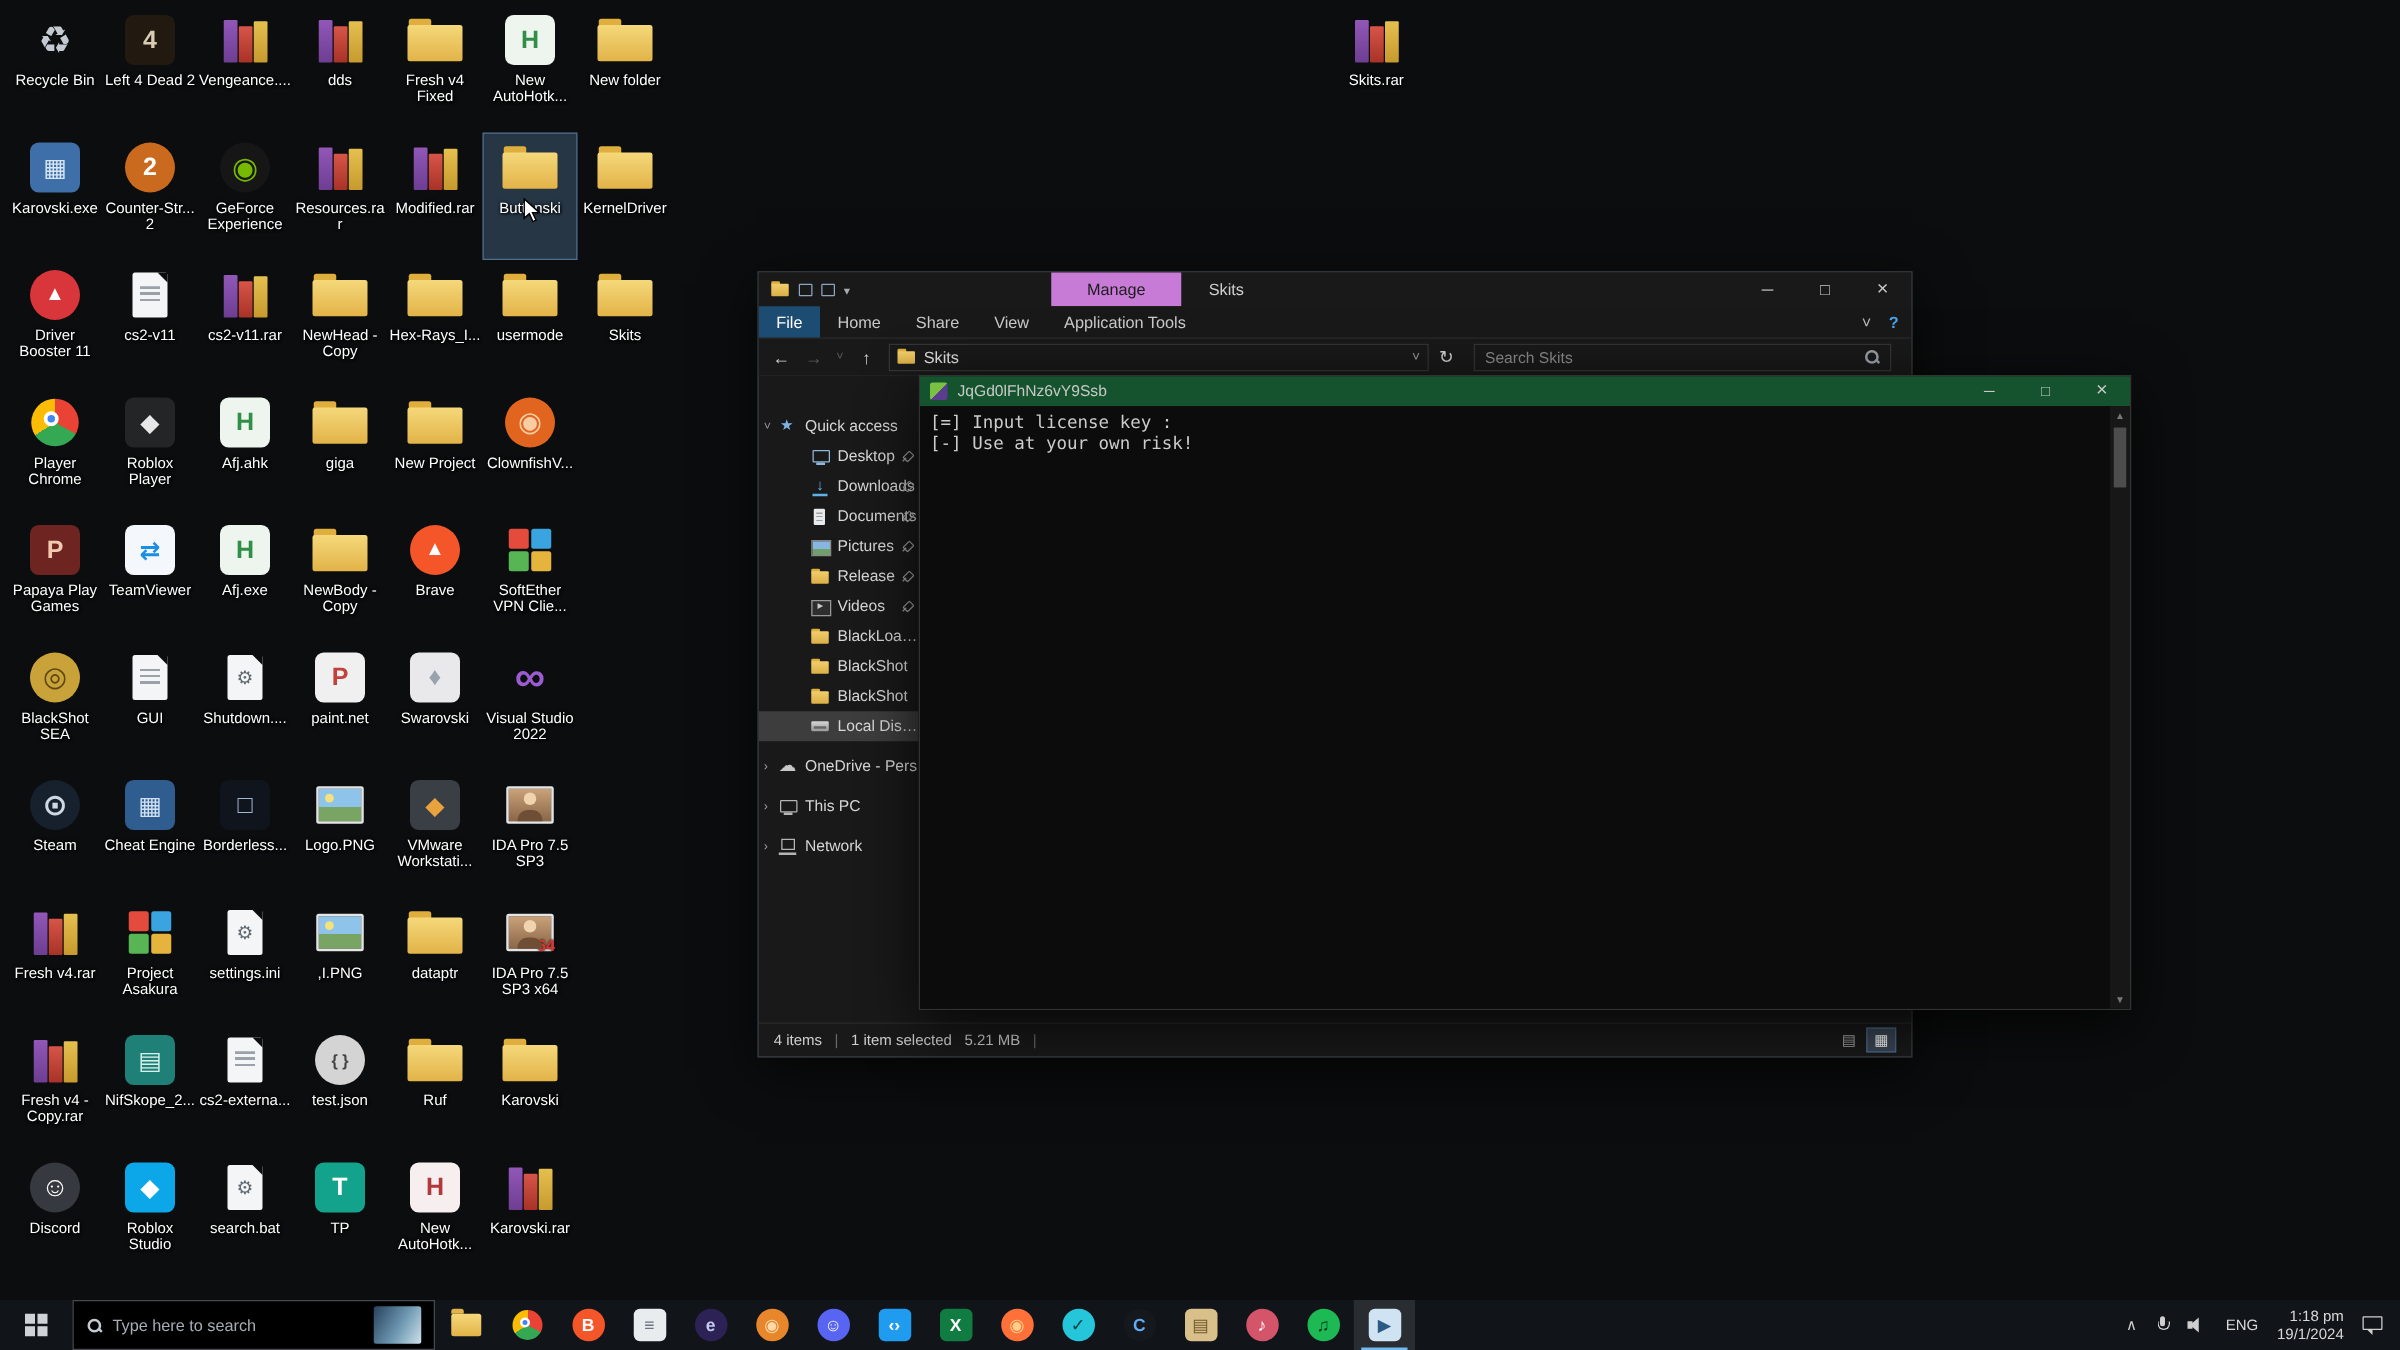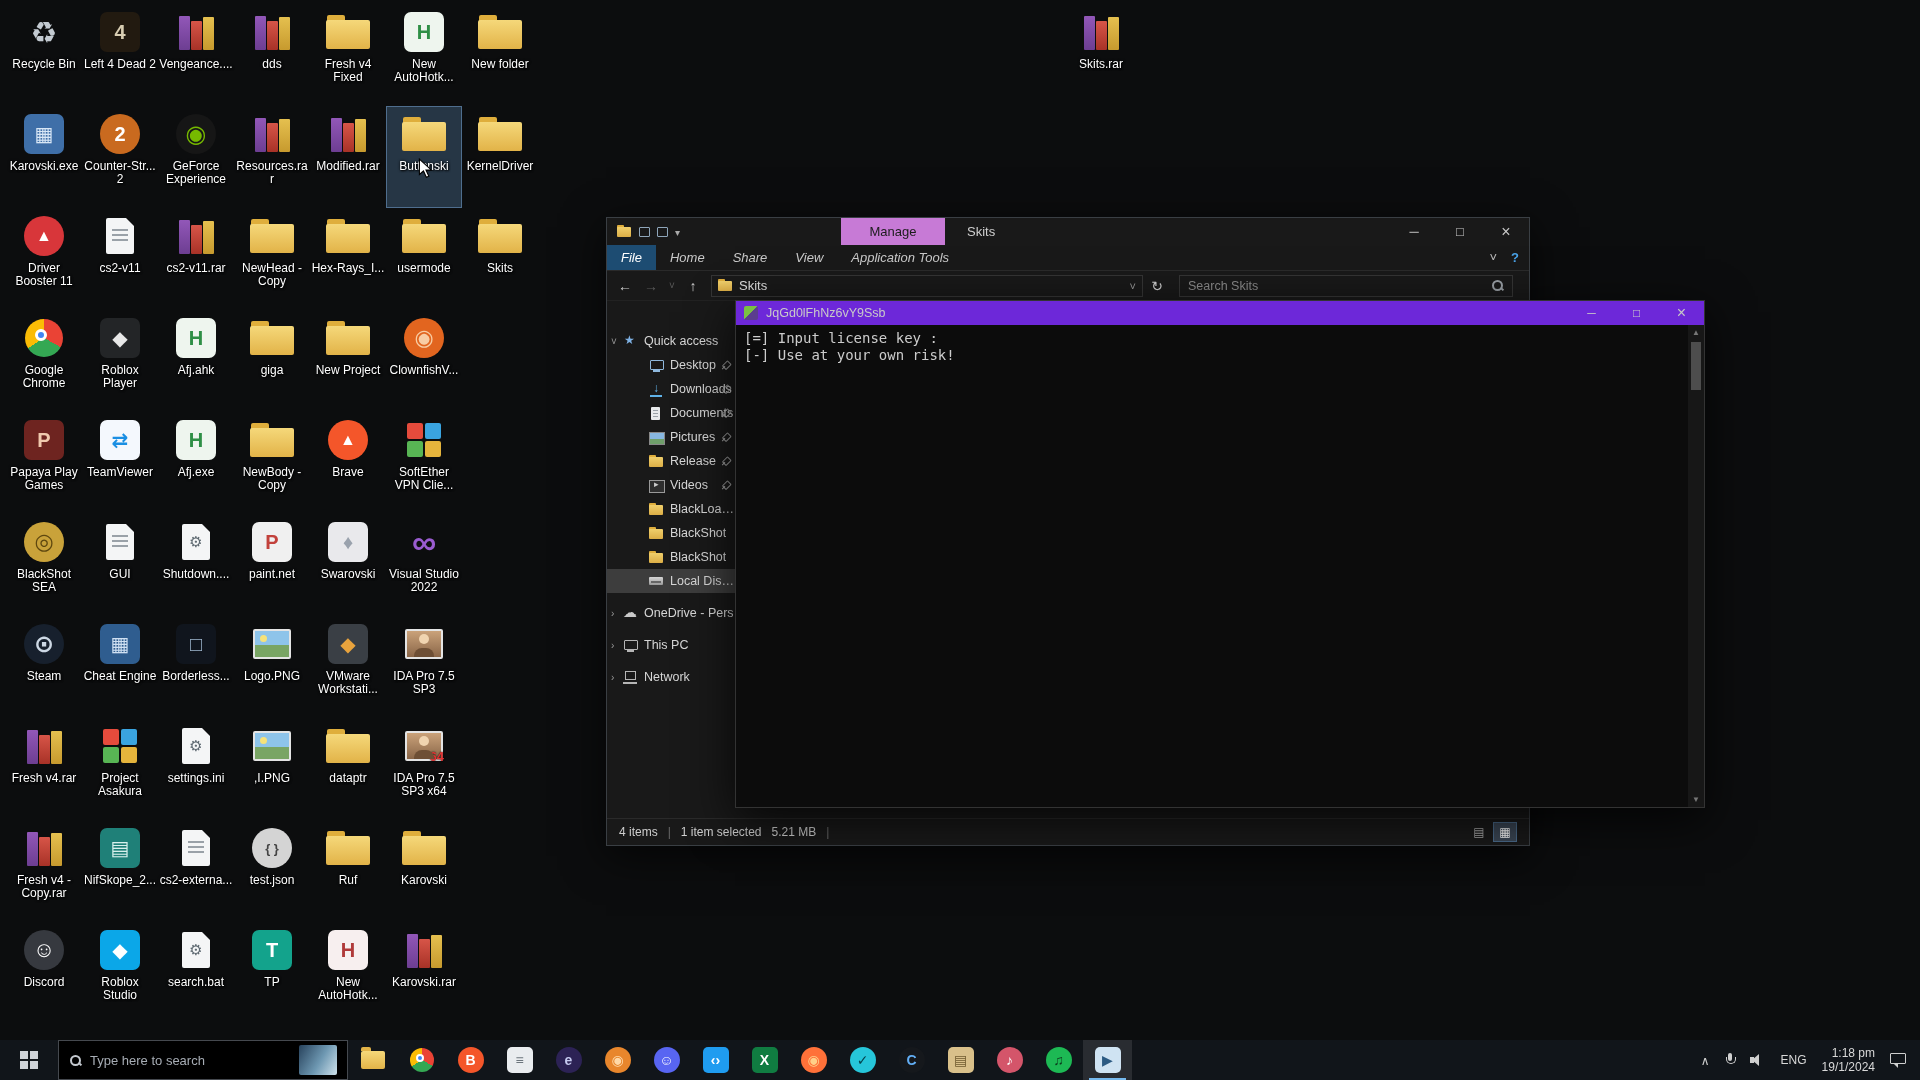--- a/index.html
+++ b/index.html
@@ -47,21 +47,21 @@
   .ex-titlebar { height:27px; position:relative; display:flex; align-items:center; background:#191919; }
   .qat { display:flex; align-items:center; gap:7px; padding-left:10px; }
   .qat-box { width:11px; height:10px; border:1px solid #8fa6ba; border-radius:1px; }
   .gi-qat-drop::before { content:"▾"; color:#aaa; font-size:10px; }
   .manage-tab { position:absolute; left:234px; top:0; width:104px; height:27px; background:#c77ad6; color:#1c1c1c; display:flex; align-items:center; justify-content:center; font-size:13px; }
   .ex-title { position:absolute; left:360px; top:0; height:27px; display:flex; align-items:center; color:#cfcfcf; }
   .caption-btns { position:absolute; right:0; top:0; display:flex; }
   .cap { width:46px; height:27px; display:flex; align-items:center; justify-content:center; color:#c8c8c8; font-size:13px; }
   .gi-min::before{ content:"─"; } .gi-max::before{ content:"□"; } .gi-close::before{ content:"×"; font-size:16px; }
   .ex-tabs { height:26px; display:flex; align-items:center; background:#191919; border-bottom:1px solid #2a2a2a; position:relative; }
-  .rtab { padding:0 14px; height:100%; display:flex; align-items:center; color:#c9c9c9;font-style:italic; }
+  .rtab { padding:0 14px; height:100%; display:flex; align-items:center; color:#c9c9c9; }
   .rtab.accent { background:#1d4c72; color:#fff; }
   .ex-tabs-right { position:absolute; right:10px; display:flex; gap:14px; align-items:center; color:#bbb; }
   .gi-expand::before { content:"˅"; }
   .help { color:#4aa3e8; font-weight:bold; }
   .ex-nav { height:30px; display:flex; align-items:center; background:#191919; padding:0 6px; gap:2px; border-bottom:1px solid #222; }
   .nav-btn { width:24px; text-align:center; color:#d0d0d0; font-size:14px; }
   .nav-btn.dim { color:#5a5a5a; }
   .nav-btn.sm { width:14px; font-size:10px; }
   .gi-back::before{ content:"←"; } .gi-fwd::before{ content:"→"; } .gi-chev::before{ content:"˅"; }
   .gi-up::before{ content:"↑"; } .gi-refresh::before{ content:"↻"; }
@@ -105,21 +105,21 @@
   .mi-star::before { content:"★"; font-size:12px; color:#7fb2e5; position:absolute; top:-2px; left:1px; }
   .ex-content { flex:1; background:#191919; }
   .ex-status { position:absolute; bottom:0; left:0; right:0; height:27px; border-top:1px solid #2a2a2a; display:flex; align-items:center; padding:0 12px; gap:10px; color:#cfcfcf; font-size:12px; }
   .sep::before { content:"|"; color:#6a6a6a; }
   .view-btns { margin-left:auto; display:flex; gap:2px; }
   .vbtn { width:24px; height:20px; display:flex; align-items:center; justify-content:center; color:#aaa; border:1px solid transparent; font-size:12px; }
   .vbtn.active { background:#3a4654; border-color:#4a6a8a; color:#fff; }
 
   
   .console { position:absolute; left:735px; top:300px; width:970px; height:508px; background:#0c0c0c; border:1px solid #333; box-shadow:0 12px 44px rgba(0,0,0,.75); z-index:20; }
-  .con-titlebar { height:24px; background:#6d28d9; display:flex; align-items:center; padding-left:8px; gap:8px; }
+  .con-titlebar { height:24px; background:#14532d; display:flex; align-items:center; padding-left:8px; gap:8px; }
   .con-ico { width:14px; height:14px; border-radius:2px; background:linear-gradient(135deg,#7ac143 0 50%, #5b3d8f 50% 100%); flex:0 0 auto; }
   .con-title { flex:1; color:#c9c9c9; font-size:12.5px; white-space:nowrap; overflow:hidden; }
   .caption-btns.con { position:static; }
   .caption-btns.con .cap { width:45px; height:24px; font-size:12px; }
   .con-body { position:absolute; top:24px; bottom:0; left:0; right:0; background:#0c0c0c; }
   #con-lines { padding:5px 8px; font-family:"DejaVu Sans Mono",monospace; font-size:14px; line-height:17px; color:#cccccc; }
   .con-scroll { position:absolute; top:0; bottom:0; right:0; width:16px; background:#171717; display:flex; flex-direction:column; align-items:center; }
   .sc-ar { height:15px; display:flex; align-items:center; justify-content:center; font-size:8px; color:#777; }
   .gi-sc-up::before{ content:"▲"; } .gi-sc-dn::before{ content:"▼"; }
   .sc-thumb { width:10px; height:48px; background:#4d4d4d; margin-top:2px; }
@@ -344,21 +344,21 @@
           <div class="icon-label">Skits</div>
         </div>
       </div>
       <div class="icon-row">
         <div class="icon-cell">
           <div class="icon-art">
             <div class="chr">
               <i></i>
             </div>
           </div>
-          <div class="icon-label">Google Chrome</div>
+          <div class="icon-label">Player Chrome</div>
         </div>
         <div class="icon-cell">
           <div class="icon-art">
             <div class="appsq" style="background: rgb(35, 37, 39); color: rgb(232, 232, 232);">◆</div>
           </div>
           <div class="icon-label">Roblox Player</div>
         </div>
         <div class="icon-cell">
           <div class="icon-art">
             <div class="appsq" style="background: rgb(238, 245, 238); color: rgb(47, 143, 70);">H</div>

